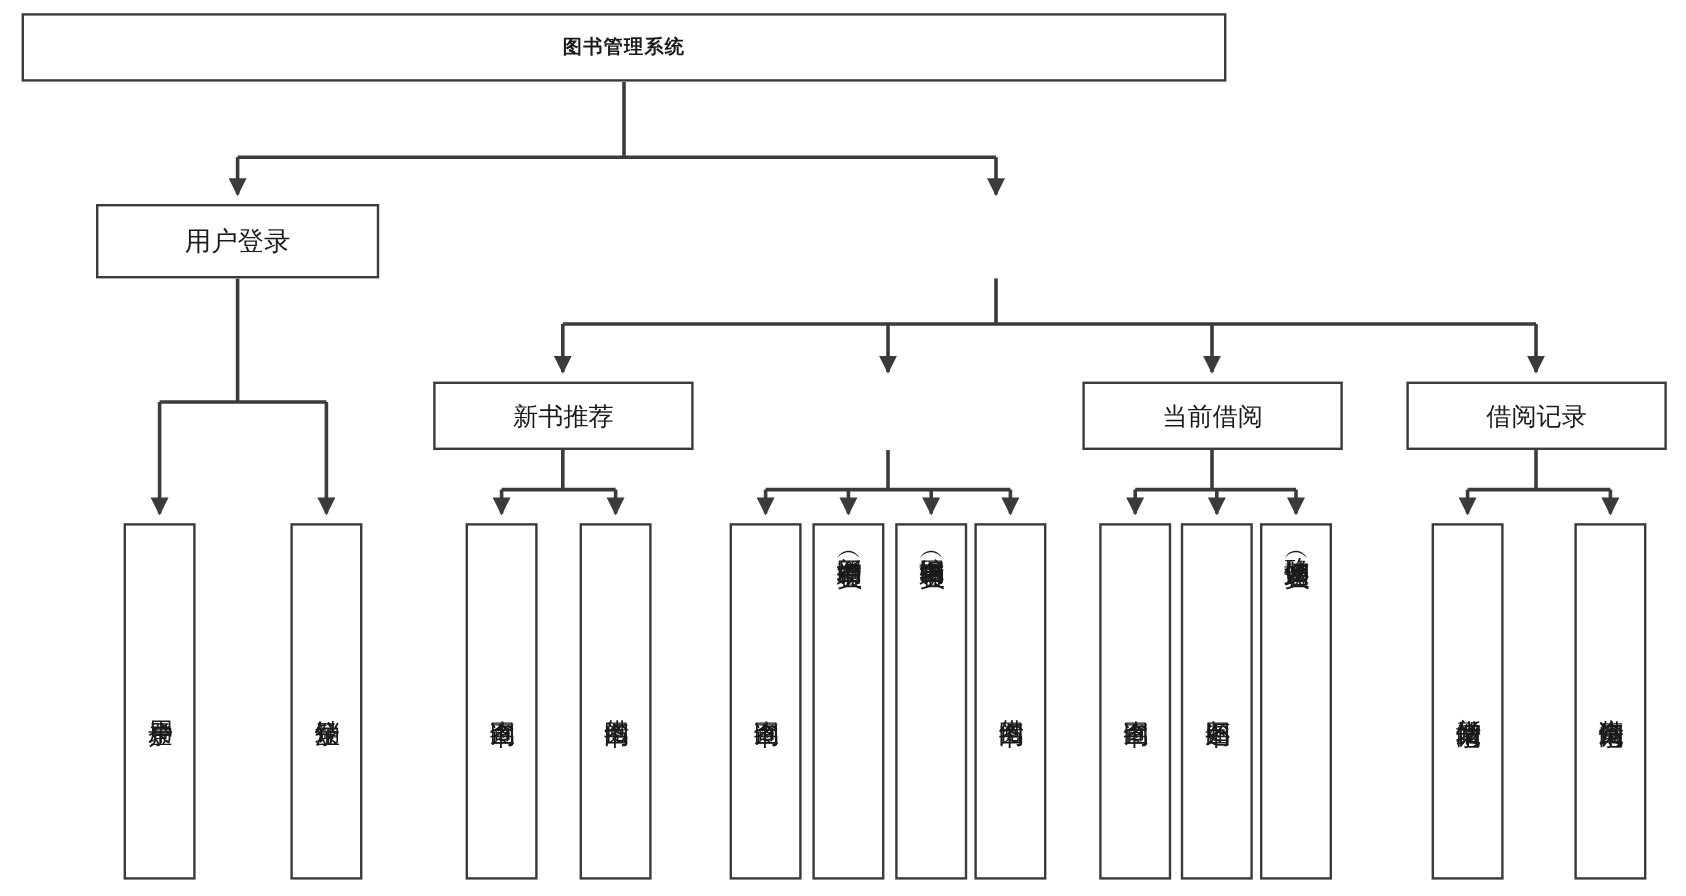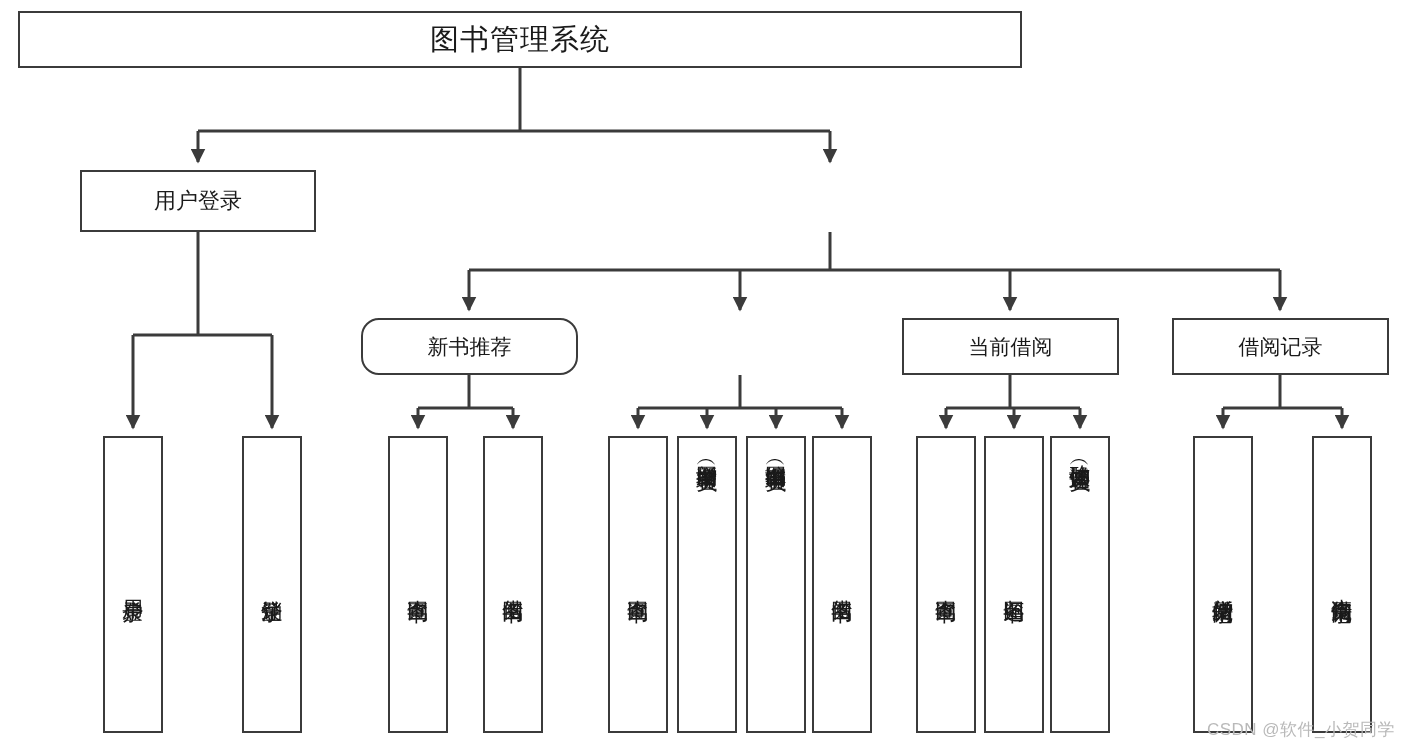--- a/index.html
+++ b/index.html
@@ -26,22 +26,23 @@
     position:absolute;
     box-sizing:border-box;
     background:#ffffff;
     border:2px solid #3b3b3b;
     display:flex;
     align-items:center;
     justify-content:center;
     color:#1a1a1a;
   }
   .node.root{
-    font-size:29px;
+    font-size:16px;
     letter-spacing:1px;
+    font-weight:bold;
   }
   .node.lvl1{ font-size:22px; }
   .node.lvl2{ font-size:21px; }
   .node.leaf{
     align-items:flex-start;
     justify-content:center;
     padding-top:10px;
   }
   .vtext{
     writing-mode:vertical-rl;
@@ -125,21 +126,21 @@
   </svg>
 
   <div class="node root" style="left:18px; top:11px; width:1004px; height:57px;">
     <span>图书管理系统</span>
   </div>
 
   <div class="node lvl1" style="left:80px; top:170px; width:236px; height:62px;">
     <span>用户登录</span>
   </div>
 
-  <div class="node lvl2" style="left:361px; top:318px; width:217px; height:57px;border-radius:18px;">
+  <div class="node lvl2" style="left:361px; top:318px; width:217px; height:57px;">
     <span>新书推荐</span>
   </div>
   <div class="node lvl2" style="left:902px; top:318px; width:217px; height:57px;">
     <span>当前借阅</span>
   </div>
   <div class="node lvl2" style="left:1172px; top:318px; width:217px; height:57px;">
     <span>借阅记录</span>
   </div>
 
   <div class="node leaf center" style="left:103px; top:436px; width:60px; height:297px;">
@@ -179,14 +180,13 @@
     <span class="vtext">确认归还（管理员）</span>
   </div>
 
   <div class="node leaf center" style="left:1193px; top:436px; width:60px; height:297px;">
     <span class="vtext">新增借阅记录</span>
   </div>
   <div class="node leaf center" style="left:1312px; top:436px; width:60px; height:297px;">
     <span class="vtext">查询借阅记录</span>
   </div>
 
-  <div class="watermark">CSDN @软件_小贺同学</div>
 </div>
 
 </body></html>

